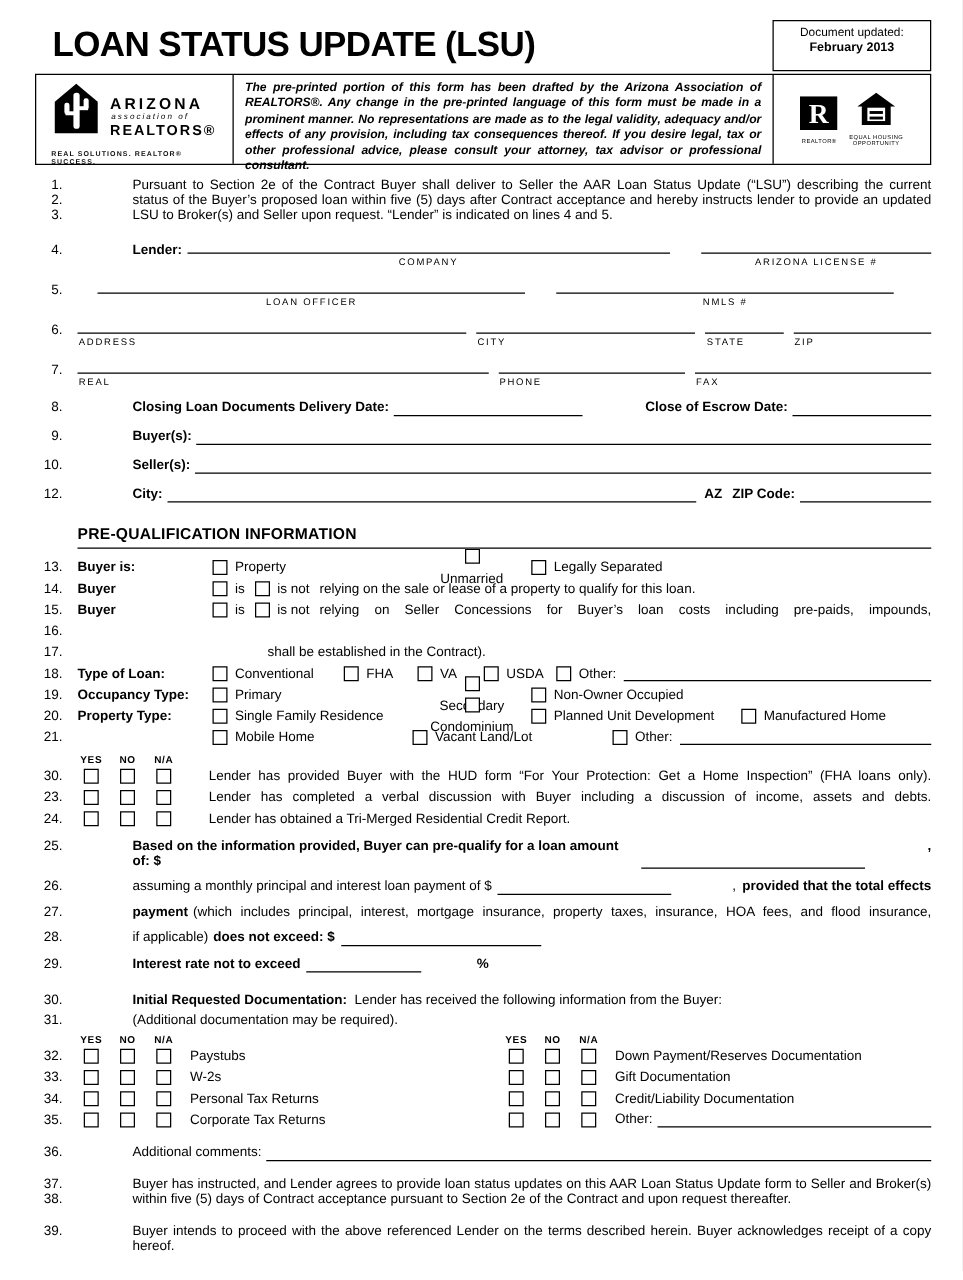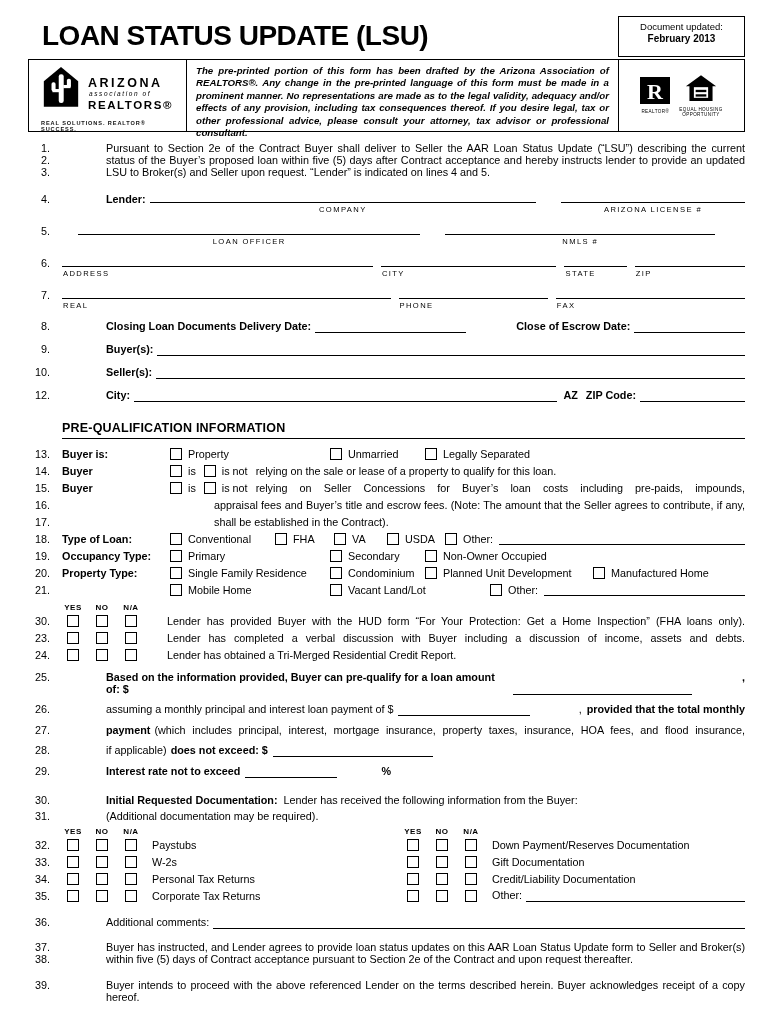--- a/index.html
+++ b/index.html
@@ -54,21 +54,21 @@
   .capl { text-align:left; padding-left:1px; }
   
   .mt8{margin-top:8px;} .mt10{margin-top:10px;} .mt12{margin-top:12px;}
   .mt14{margin-top:14px;} .mt16{margin-top:16px;}
   .g8{width:8px; flex:none;} .g25{width:25px; flex:none;}
   
   .sechead { margin:16px 0 6px 34px; border-bottom:1.6px solid #000; padding-bottom:2px; }
   .sechead span { font-weight:bold; font-size:12.5px; letter-spacing:0.2px; }
   .plab { flex:none; width:108px; font-weight:bold; font-size:10.8px; }
   .prow { height:17px; }
-  .w160{width:160px;} .w95{width:95px;} .w105{width:105px;}
+  .w160{width:160px;} .w95{width:95px;flex-direction:column;} .w105{width:105px;}
   .w59{width:59px;} .w53{width:53px;} .w58{width:58px;} .w168{width:168px;}
   
   .cbg { flex:none; width:80px; display:flex; justify-content:space-between; }
   .cbc { width:22px; display:flex; justify-content:center; }
   .cbghead { flex:none; width:80px; display:flex; justify-content:space-between;
              font-size:8px; font-weight:bold; letter-spacing:0.5px; }
   .cbghead span { width:22px; text-align:center; }
   .ind34 { margin-left:34px; }
   .gtext { margin-left:25px; flex:1; font-size:10.8px; }
   .grow  { height:17px; }
@@ -290,21 +290,20 @@
     <span class="opt" style="margin-left:8px;">
         <span class="cb"></span>
         <span>is not</span>
       </span>
     <span class="txt flex1 just" style="margin-left:8px;">relying on Seller Concessions for Buyer’s loan costs including pre-paids, impounds,</span>
   </div>
 
   <div class="crow prow">
     <span class="num">16.</span>
     <span class="plab"></span>
-    <span class="txt flex1 just">appraisal fees and Buyer’s title and escrow fees. (Note: The amount that the Seller agrees to contribute, if any,</span>
   </div>
   <div class="crow prow">
     <span class="num">17.</span>
     <span class="plab"></span>
     <span class="txt">shall be established in the Contract).</span>
   </div>
 
   <div class="crow prow">
     <span class="num">18.</span>
     <span class="plab">Type of Loan:</span>
@@ -443,21 +442,21 @@
     <span class="num">25.</span>
     <span class="txt b">Based on the information provided, Buyer can pre-qualify for a loan amount of:  $</span>
     <span class="fill" style="width:185px; margin:0 6px 0 5px;"></span>
     <span class="txt b">,</span>
   </div>
   <div class="row mt8">
     <span class="num">26.</span>
     <span class="txt">assuming a monthly principal and interest loan payment of $</span>
     <span class="fill flex1" style="margin:0 5px;"></span>
     <span class="txt">,</span>
-    <span class="txt b" style="margin-left:5px;">provided that the total monthly</span>
+    <span class="txt b" style="margin-left:5px;">provided that the total effects</span>
   </div>
   <div class="row mt8">
     <span class="num">27.</span>
     <span class="txt b">payment</span>
     <span class="txt flex1 just" style="margin-left:4px;">(which includes principal, interest, mortgage insurance, property taxes, insurance, HOA fees, and flood insurance,</span>
   </div>
   <div class="row mt8">
     <span class="num">28.</span>
     <span class="txt">if applicable)</span>
     <span class="txt b" style="margin-left:4px;">does not exceed:  $</span>

